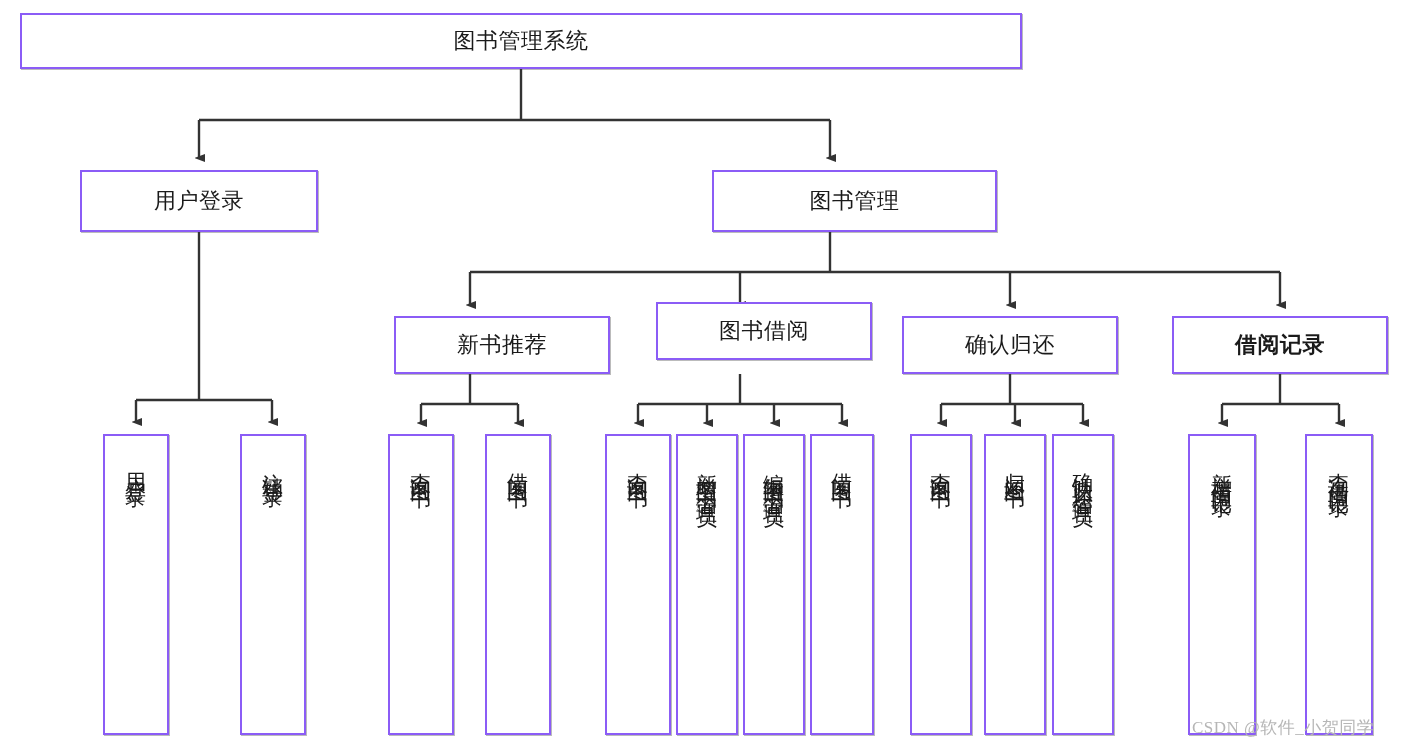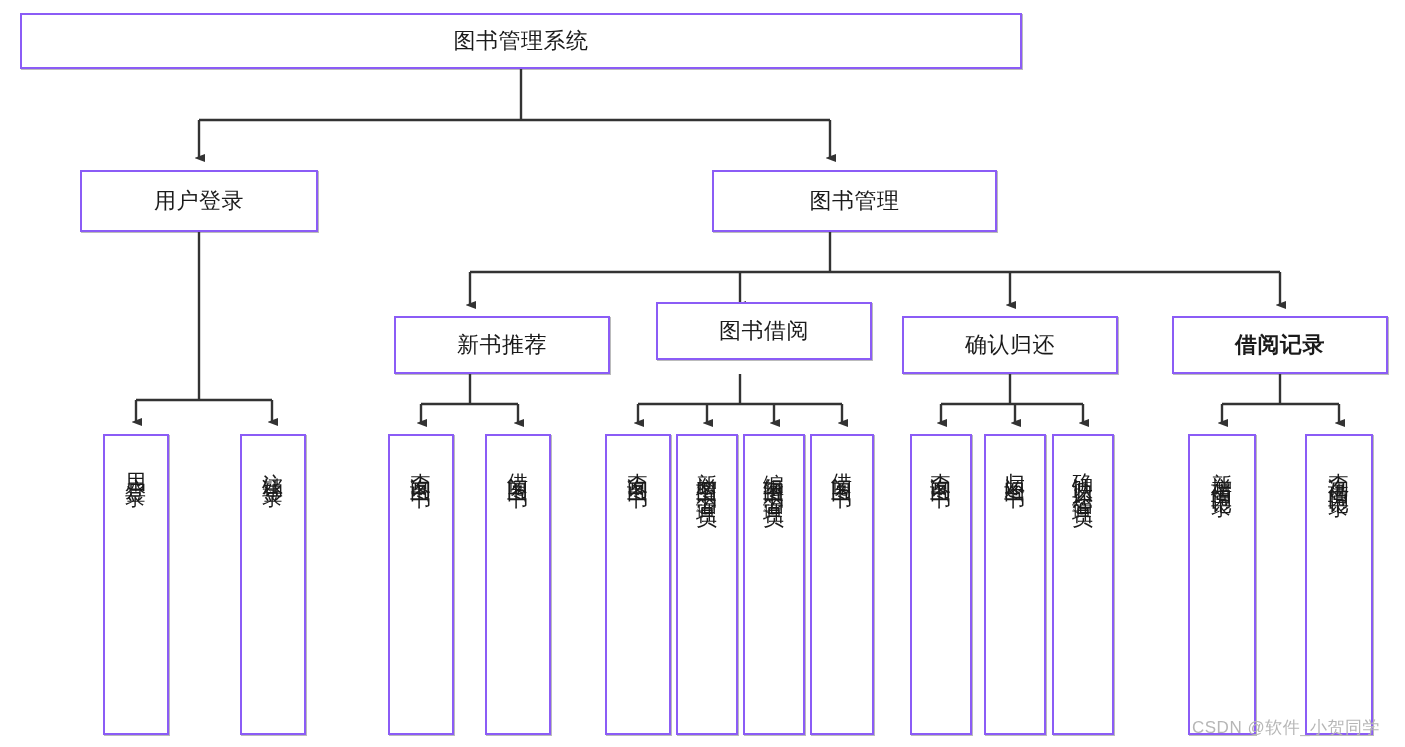--- a/index.html
+++ b/index.html
@@ -178,15 +178,15 @@
         <span class="label">确认归还（管理员）</span>
       </div>
       <div class="node vert" style="left: 1188px; top: 434px; width: 68px; height: 301px;">
         <span class="label">新增借阅记录</span>
       </div>
       <div class="node vert" style="left: 1305px; top: 434px; width: 68px; height: 301px;">
         <span class="label">查询借阅记录</span>
       </div>
     </div>
 
-  <div class="watermark" style="left: 1192px; top: 716px;">CSDN @软件_小贺同学</div>
+  <div class="watermark" style="left: 1192px; top: 716px; font-family: Liberation Serif, serif;">CSDN @软件_小贺同学</div>
 
 </div>
 
 </body></html>

